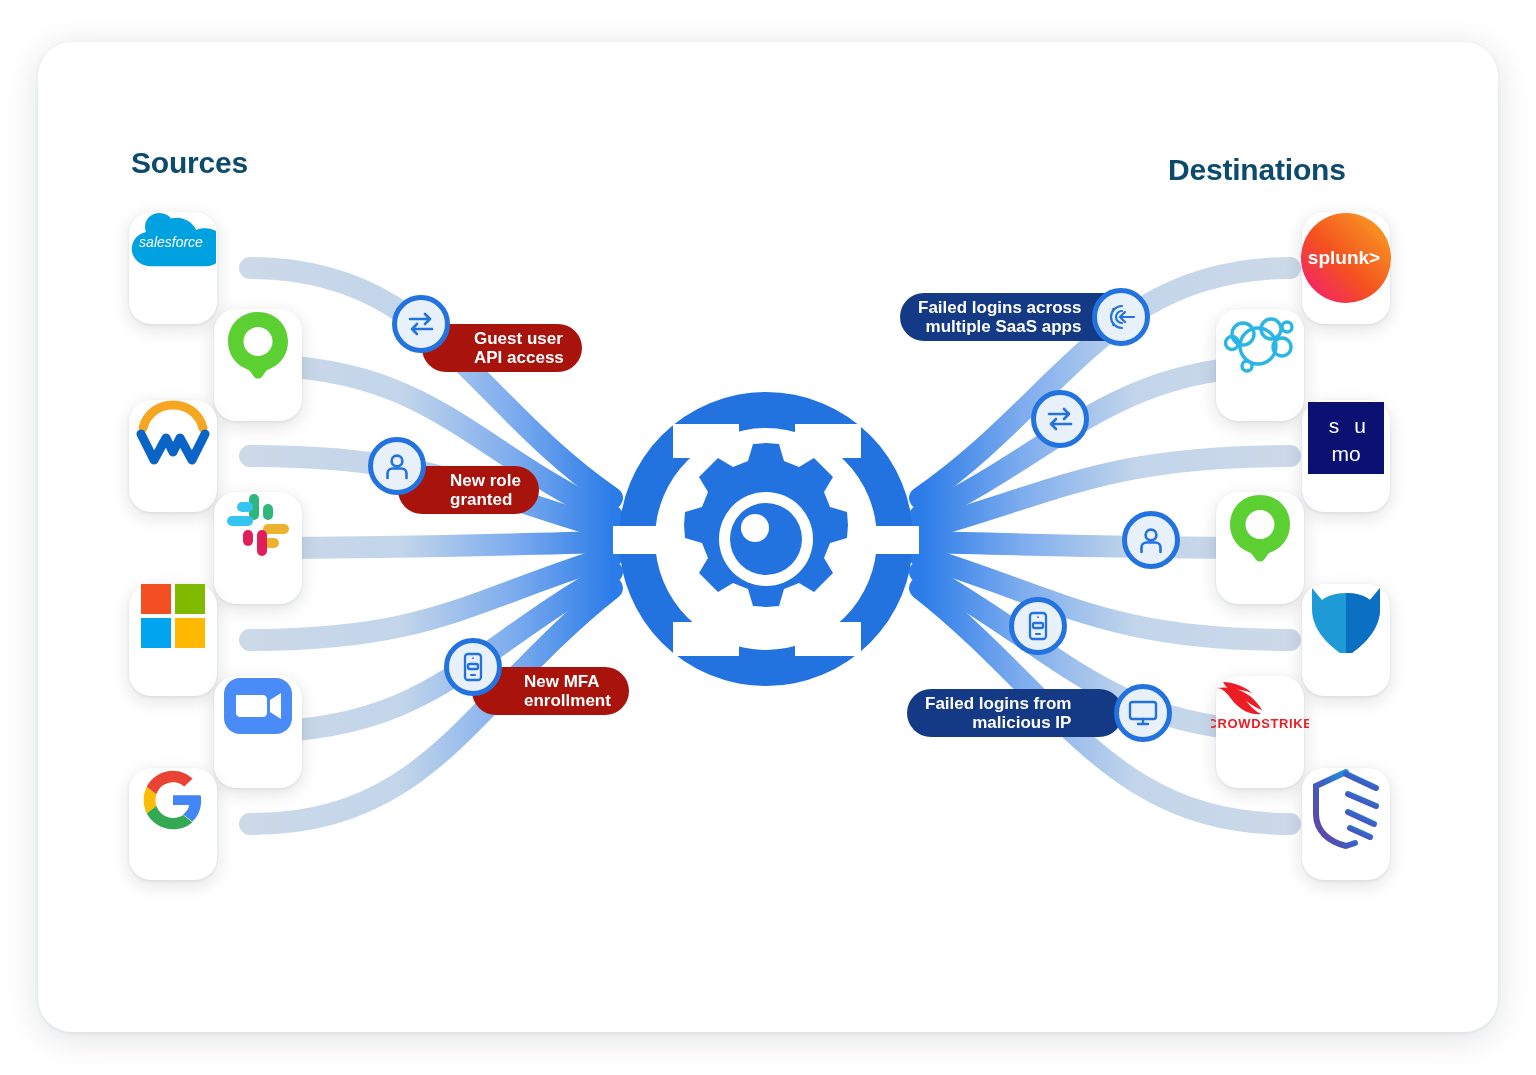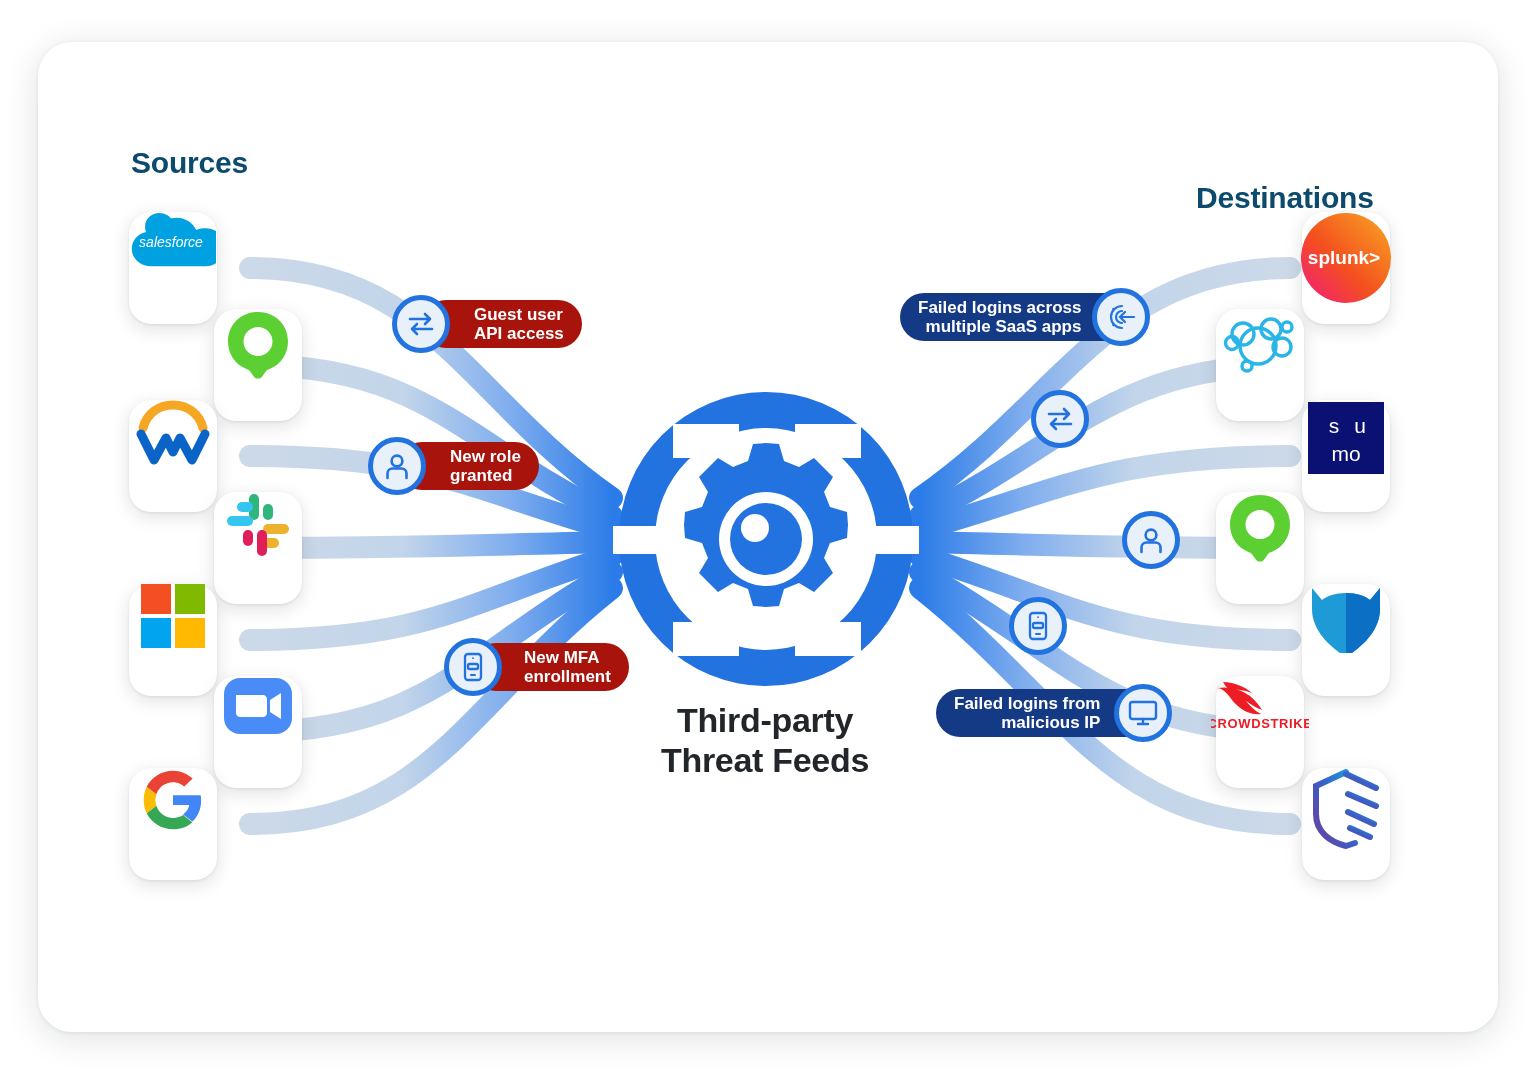--- a/index.html
+++ b/index.html
@@ -13,41 +13,41 @@
     position:absolute;left:38px;top:42px;width:1460px;height:990px;
     background:#ffffff;border-radius:34px;
     box-shadow:0 6px 34px rgba(16,24,40,.13), 0 1px 4px rgba(16,24,40,.07);
   }
 
   .col-title{
     position:absolute;font-size:30px;font-weight:bold;color:#0c4a6e;
     letter-spacing:-0.2px;white-space:nowrap;
   }
   #sources-title{left:131px;top:146px;}
-  #destinations-title{left:1196px;top:153px;margin-top:28px;}
+  #destinations-title{left:1168px;top:153px;}
 
   svg#flows{position:absolute;left:0;top:0;width:1536px;height:1075px;}
 
   .logo-card{
     position:absolute;width:88px;height:112px;border-radius:22px;
     background:#ffffff;
     box-shadow:0 5px 18px rgba(16,24,40,.13), 0 1px 3px rgba(16,24,40,.08);
     display:flex;align-items:flex-start;justify-content:center;
   }
   .logo-card svg,.logo-card .glyph{display:block;}
 
   .pill{
     position:absolute;display:flex;align-items:center;height:48px;
     border-radius:24px;padding:0 18px;
     font-size:17px;font-weight:bold;line-height:1.12;color:#ffffff;
     white-space:pre-line;
   }
   .pill.red{background:#a8130c;}
   .pill.navy{background:#143a86;}
-  .pill.pill-left-icon{padding-left:52px;}
+  .pill.pill-left-icon{padding-left:52px;margin-top:24px;}
   .pill.pill-right-icon{padding-right:52px;justify-content:flex-end;text-align:right;}
 
   .badge{
     position:absolute;width:58px;height:58px;border-radius:50%;
     background:#e8f0fa;border:5px solid #2272e0;
     display:flex;align-items:center;justify-content:center;
     box-sizing:border-box;
   }
 
   #hub-logo{position:absolute;left:613px;top:386px;width:306px;height:306px;}
@@ -275,22 +275,20 @@
       <rect x="0" y="140" width="70" height="28" fill="#ffffff"></rect>
       <rect x="238" y="140" width="70" height="28" fill="#ffffff"></rect>
       <path d="M153 57l13 1 5 17 15 6 15-9 19 19-9 15 6 15 17 5 1 13-1 13-17 5-6 15 9 15-19 19-15-9-15 6-5 17-13 1-13-1-5-17-15-6-15 9-19-19 9-15-6-15-17-5-1-13 1-13 17-5 6-15-9-15 19-19 15 9 15-6 5-17z" fill="#2272e0"></path>
       <circle cx="153" cy="153" r="47" fill="#ffffff"></circle>
       <circle cx="153" cy="153" r="36" fill="#2272e0"></circle>
       <circle cx="142" cy="142" r="14" fill="#ffffff"></circle>
     </svg>
   </div>
 
   <div id="hub-text">
-    <div id="hub-title">Third-party
-Threat Feeds</div>
   </div>
 
   <div class="pill red pill-left-icon" style="left:422px;top:300px;">Guest user
 API access</div>
   <div class="badge" style="left:392px;top:295px;">
     <svg width="30" height="30" viewBox="0 0 30 30" fill="none" stroke="#2272e0" stroke-width="2.6" stroke-linecap="round" stroke-linejoin="round">
       <path d="M4 10h20M19 5l5 5-5 5"></path>
       <path d="M26 20H6M11 15l-5 5 5 5"></path>
     </svg>
   </div>
@@ -343,21 +341,21 @@
 
   <div class="badge" style="left:1009px;top:597px;">
     <svg width="26" height="30" viewBox="0 0 26 30" fill="none" stroke="#2272e0" stroke-width="2.3">
       <rect x="5" y="2" width="16" height="26" rx="3"></rect>
       <circle cx="13" cy="6.2" r="0.9" fill="#2272e0" stroke="none"></circle>
       <rect x="8" y="12" width="10" height="5" rx="1.6"></rect>
       <rect x="10" y="22" width="6" height="2" rx="1" fill="#2272e0" stroke="none"></rect>
     </svg>
   </div>
 
-  <div class="pill navy pill-right-icon" style="left:936px;top:689px;">Failed logins from
+  <div class="pill navy pill-right-icon" style="left:907px;top:689px;">Failed logins from
 malicious IP</div>
   <div class="badge" style="left:1114px;top:684px;">
     <svg width="32" height="28" viewBox="0 0 32 28" fill="none" stroke="#2272e0" stroke-width="2.4" stroke-linecap="round">
       <rect x="3" y="3" width="26" height="17" rx="2.4"></rect>
       <path d="M11 25h10M16 20v5"></path>
     </svg>
   </div>
 </div>
 
 </body></html>

